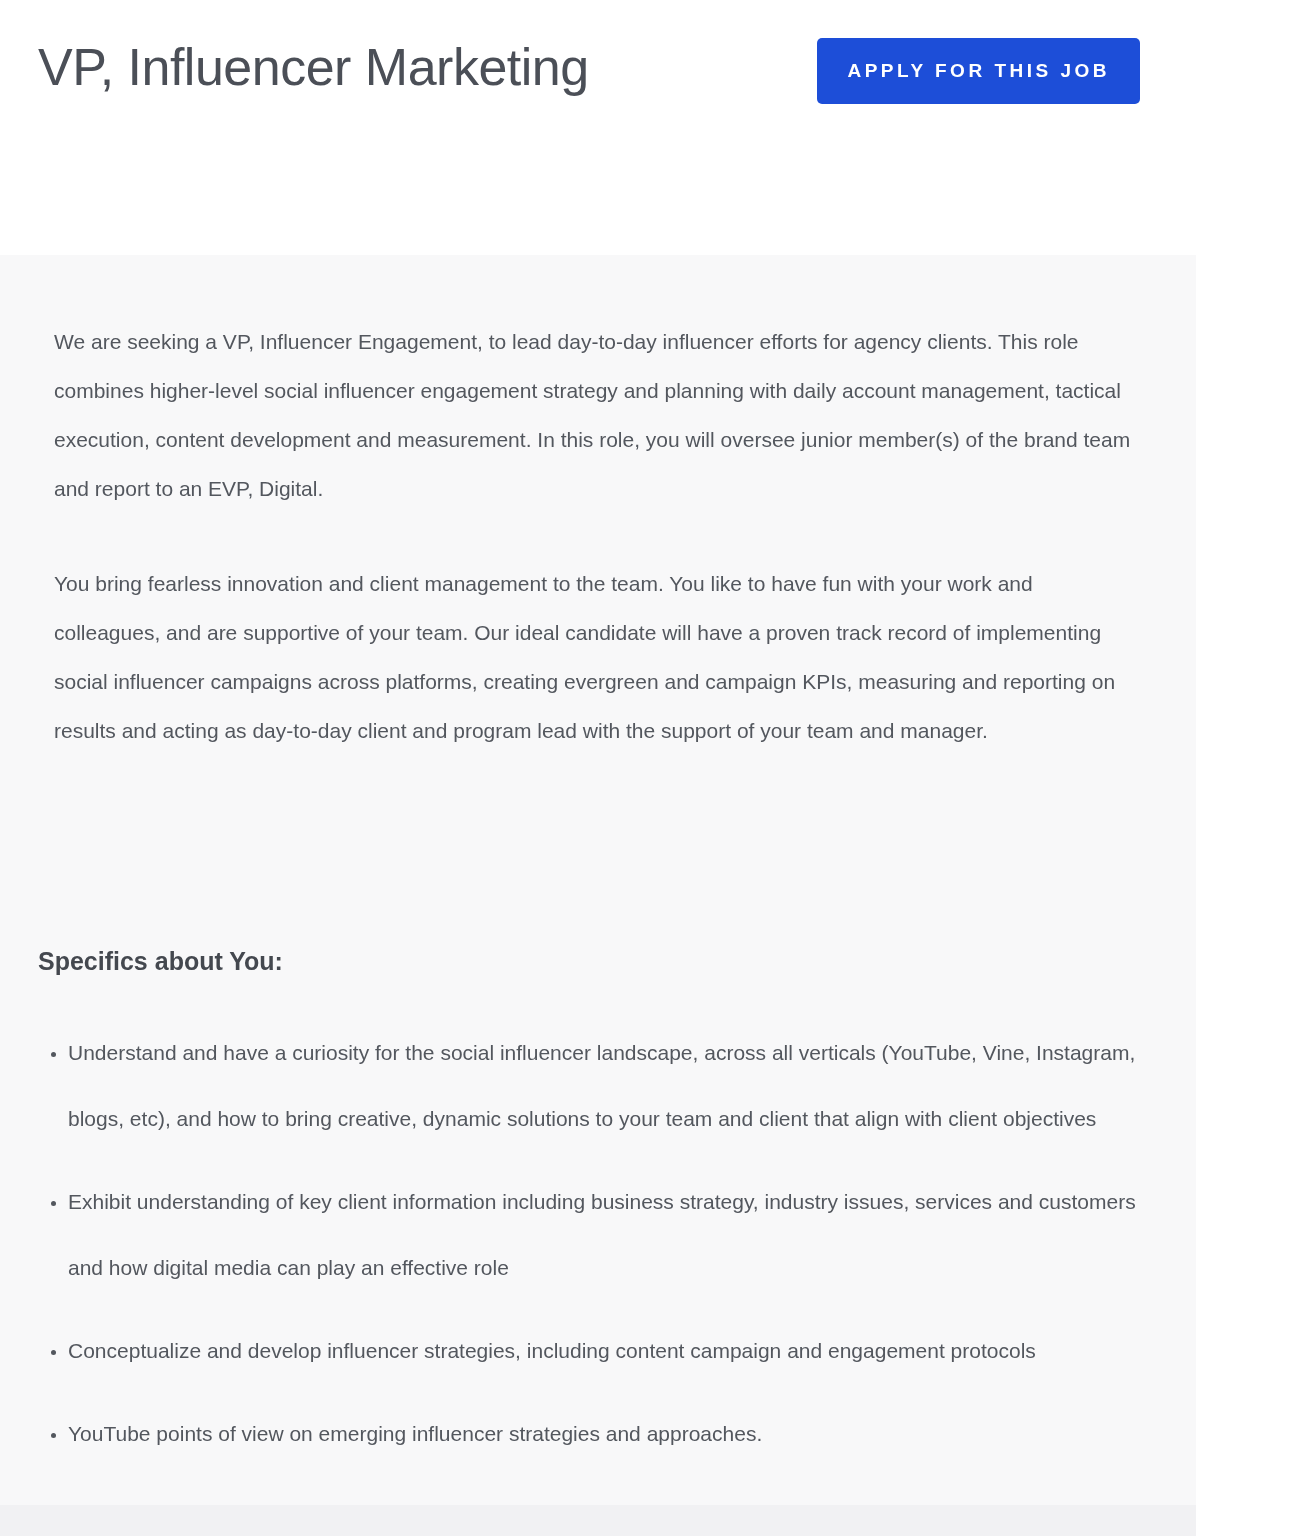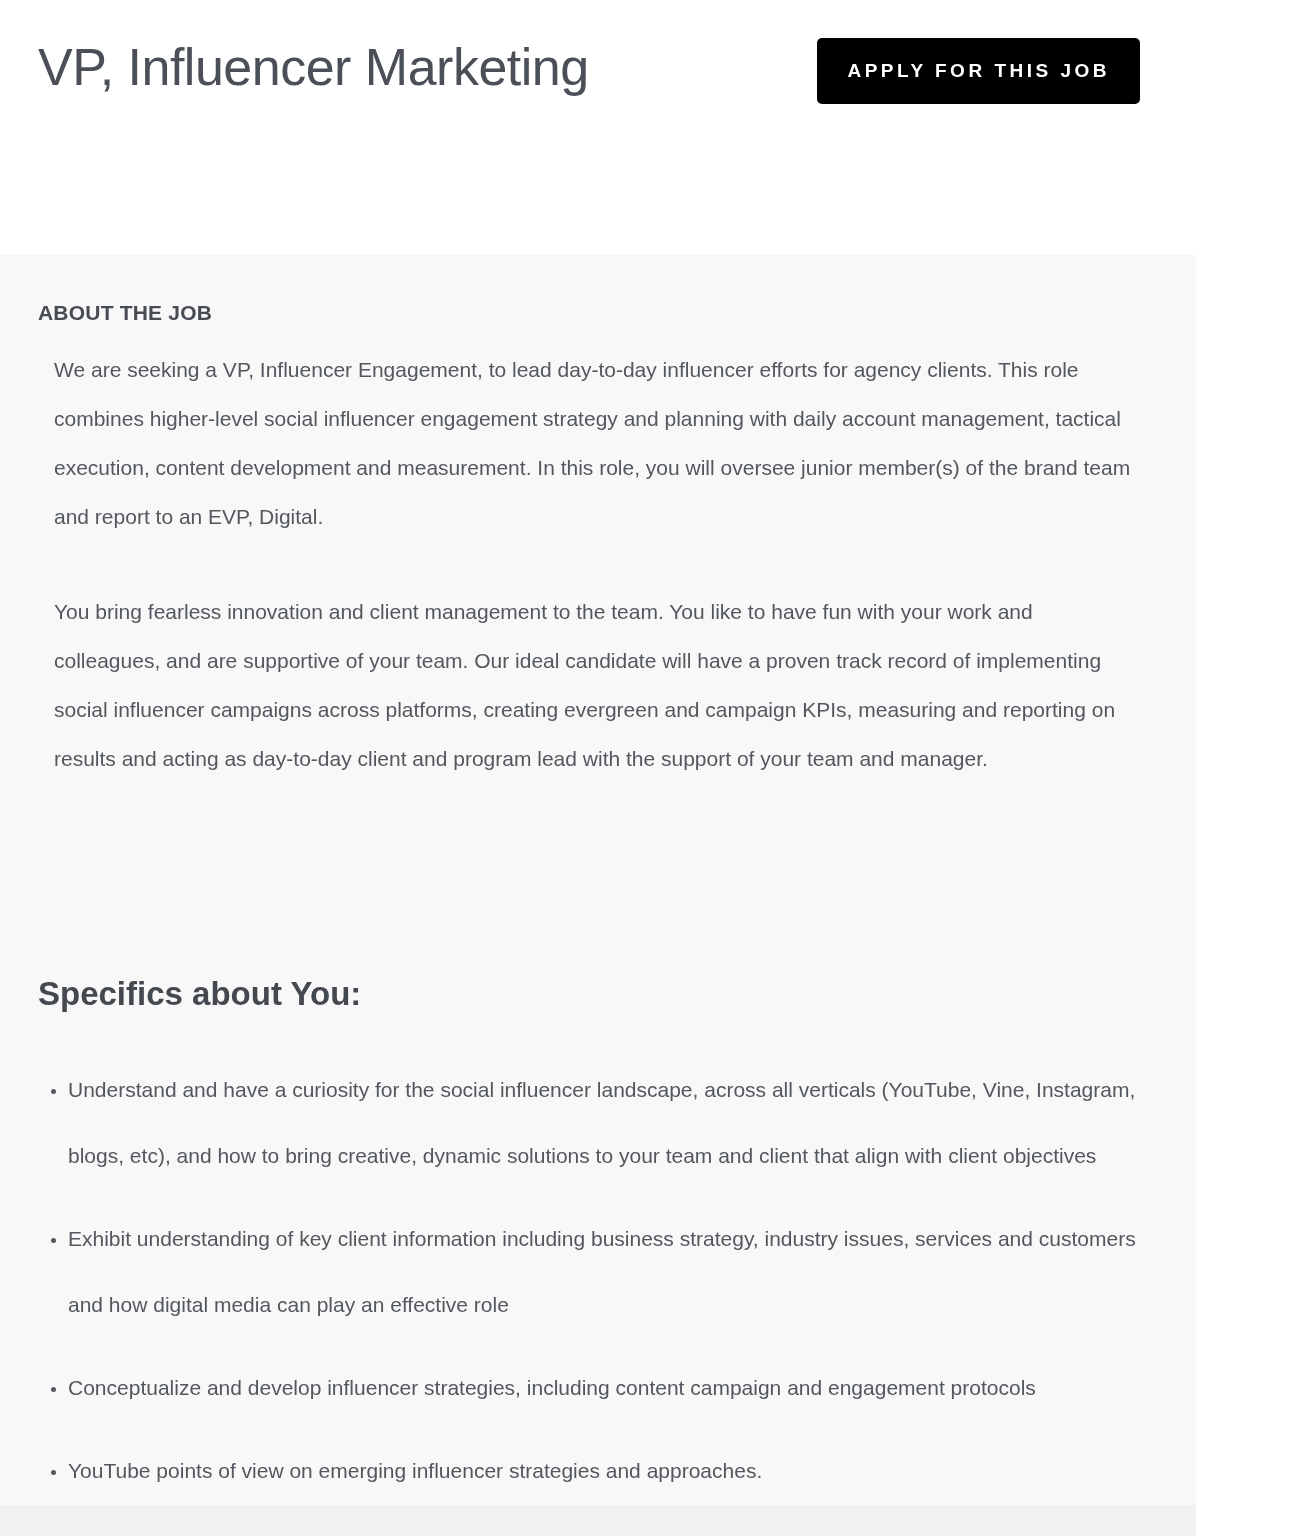--- a/index.html
+++ b/index.html
@@ -46,21 +46,21 @@
   }
   .apply-btn {
     position: absolute;
     top: 38px;
     right: 56px;
     height: 66px;
     padding: 0 30px;
     display: flex;
     align-items: center;
     justify-content: center;
-    background: #000000;
+    background: #1d4ed8;
     color: #ffffff;
     font-family: "Liberation Sans", sans-serif;
     font-size: 19px;
     font-weight: 600;
     letter-spacing: 3.5px;
     border: none;
     border-radius: 5px;
     cursor: pointer;
     white-space: nowrap;
   }
@@ -85,21 +85,21 @@
     font-size: 21px;
     font-weight: 400;
     color: #53575e;
     line-height: 49px;
     max-width: 1222px;
   }
   .section + .section { margin-top: 46px; }
 
   .specifics-heading {
     margin: 192px 0 0 0;
-    font-size: 33px;
+    font-size: 25px;
     font-weight: 700;
     color: #44484f;
   }
   .bullet-list {
     margin: 44px 0 0 0;
     padding: 0 0 0 30px;
     list-style: disc outside;
   }
   .bullet-list li {
     font-size: 21px;
@@ -124,21 +124,20 @@
   <div class="header">
     <h1 class="job-title">VP, Influencer Marketing</h1>
 
 
     <button class="apply-btn">APPLY FOR THIS JOB</button>
   </div>
 
   <div class="content">
 
     <div class="section">
-      <h3 class="section-heading">ABOUT THE JOB</h3>
       <p class="section-body">We are seeking a VP, Influencer Engagement, to lead day-to-day influencer efforts for agency clients. This role combines higher-level social influencer engagement strategy and planning with daily account management, tactical execution, content development and measurement. In this role, you will oversee junior member(s) of the brand team and report to an EVP, Digital.</p>
     </div>
 
     <div class="section">
       <p class="section-body">You bring fearless innovation and client management to the team. You like to have fun with your work and colleagues, and are supportive of your team. Our ideal candidate will have a proven track record of implementing social influencer campaigns across platforms, creating evergreen and campaign KPIs, measuring and reporting on results and acting as day-to-day client and program lead with the support of your team and manager.</p>
     </div>
 
     <h2 class="specifics-heading">Specifics about You:</h2>
 
     <ul class="bullet-list">

